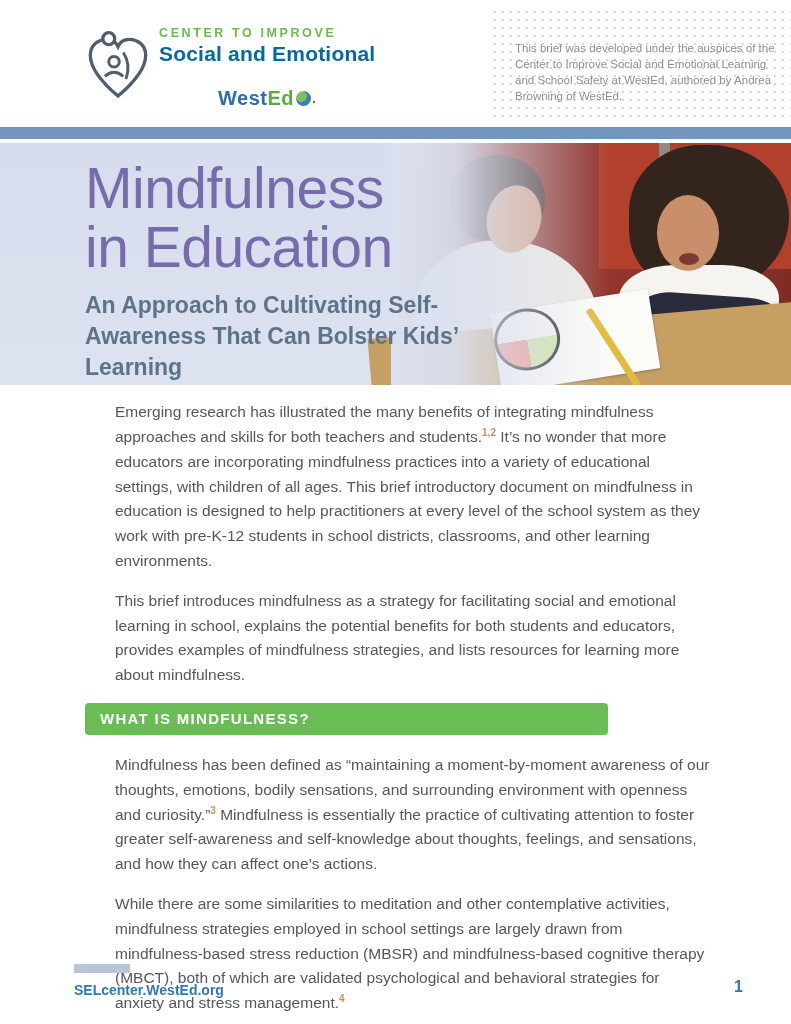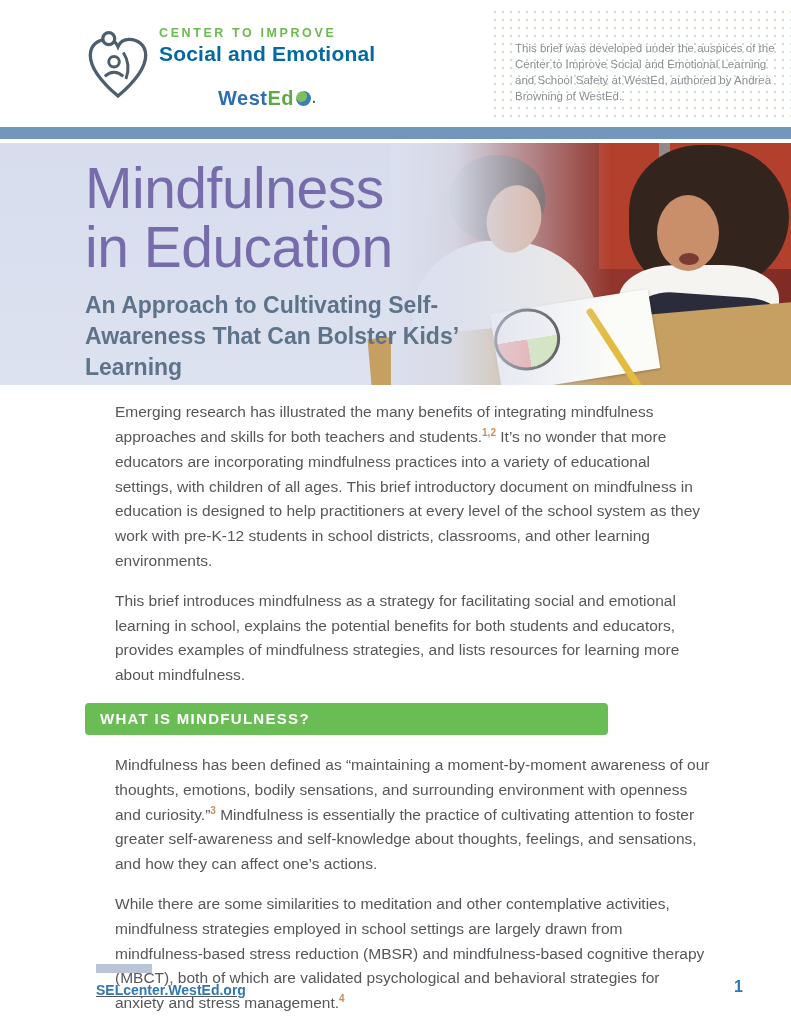--- a/index.html
+++ b/index.html
@@ -80,21 +80,21 @@
     font-size:15px; font-weight:bold; letter-spacing:1.3px;
     padding:7px 15px 8px; margin:8px 0 18px;
   }
   .fn-divider { border-top:1px solid #d7dbdf; margin:16px 0 12px; width:100%; }
   .footnotes { color:#7e96b0; font-size:12.5px; line-height:1.48; }
   .fn-row { display:flex; margin-bottom:5px; }
   .fn-num { width:13px; margin-right:13px; flex:none; }
   .fn-text { flex:1; }
 
   
-  .footer-block { position:absolute; left:96px; bottom:26px;text-decoration:underline; }
+  .footer-block { position:absolute; left:74px; bottom:26px; }
   .footer-bar { width:56px; height:9px; background:#b9c5d6; margin-bottom:9px; }
   .footer-site { color:#3077b5; font-size:14px; font-weight:bold; }
   .page-number { position:absolute; right:48px; bottom:28px; color:#3077b5; font-size:16px; font-weight:bold; }
 </style>
 </head>
 <body>
 
 <div class="header">
   <div class="dots"></div>
 

